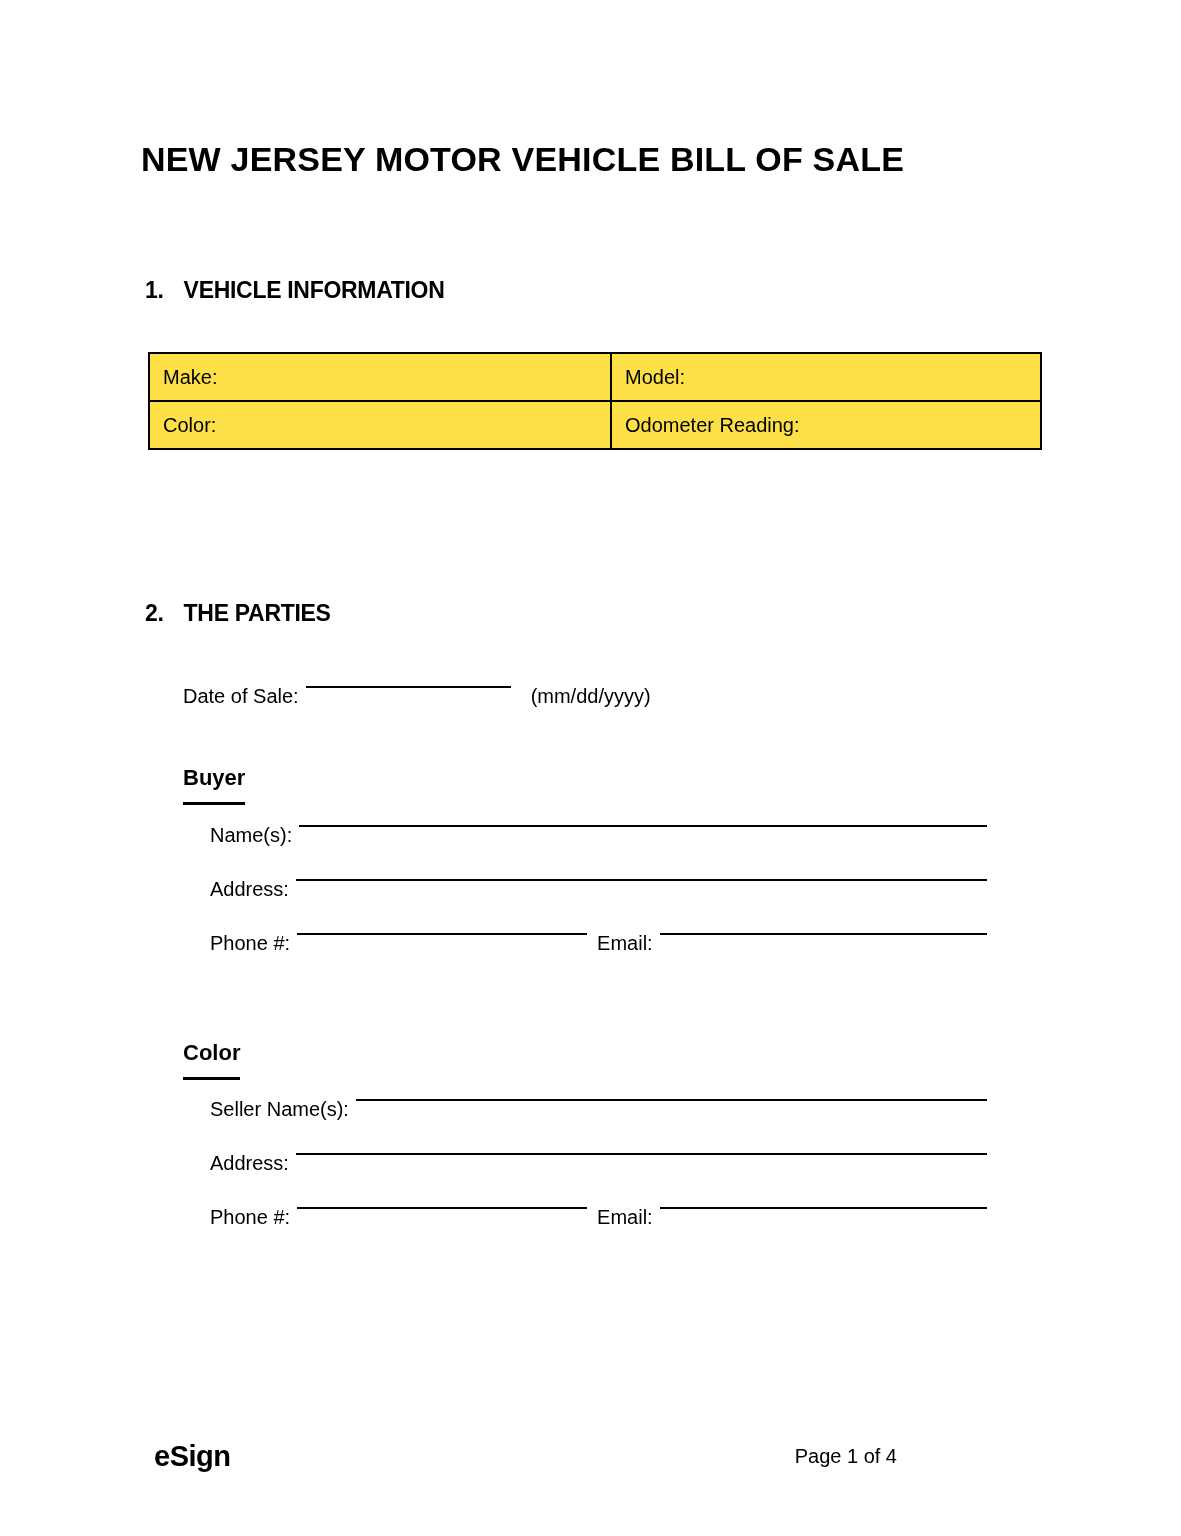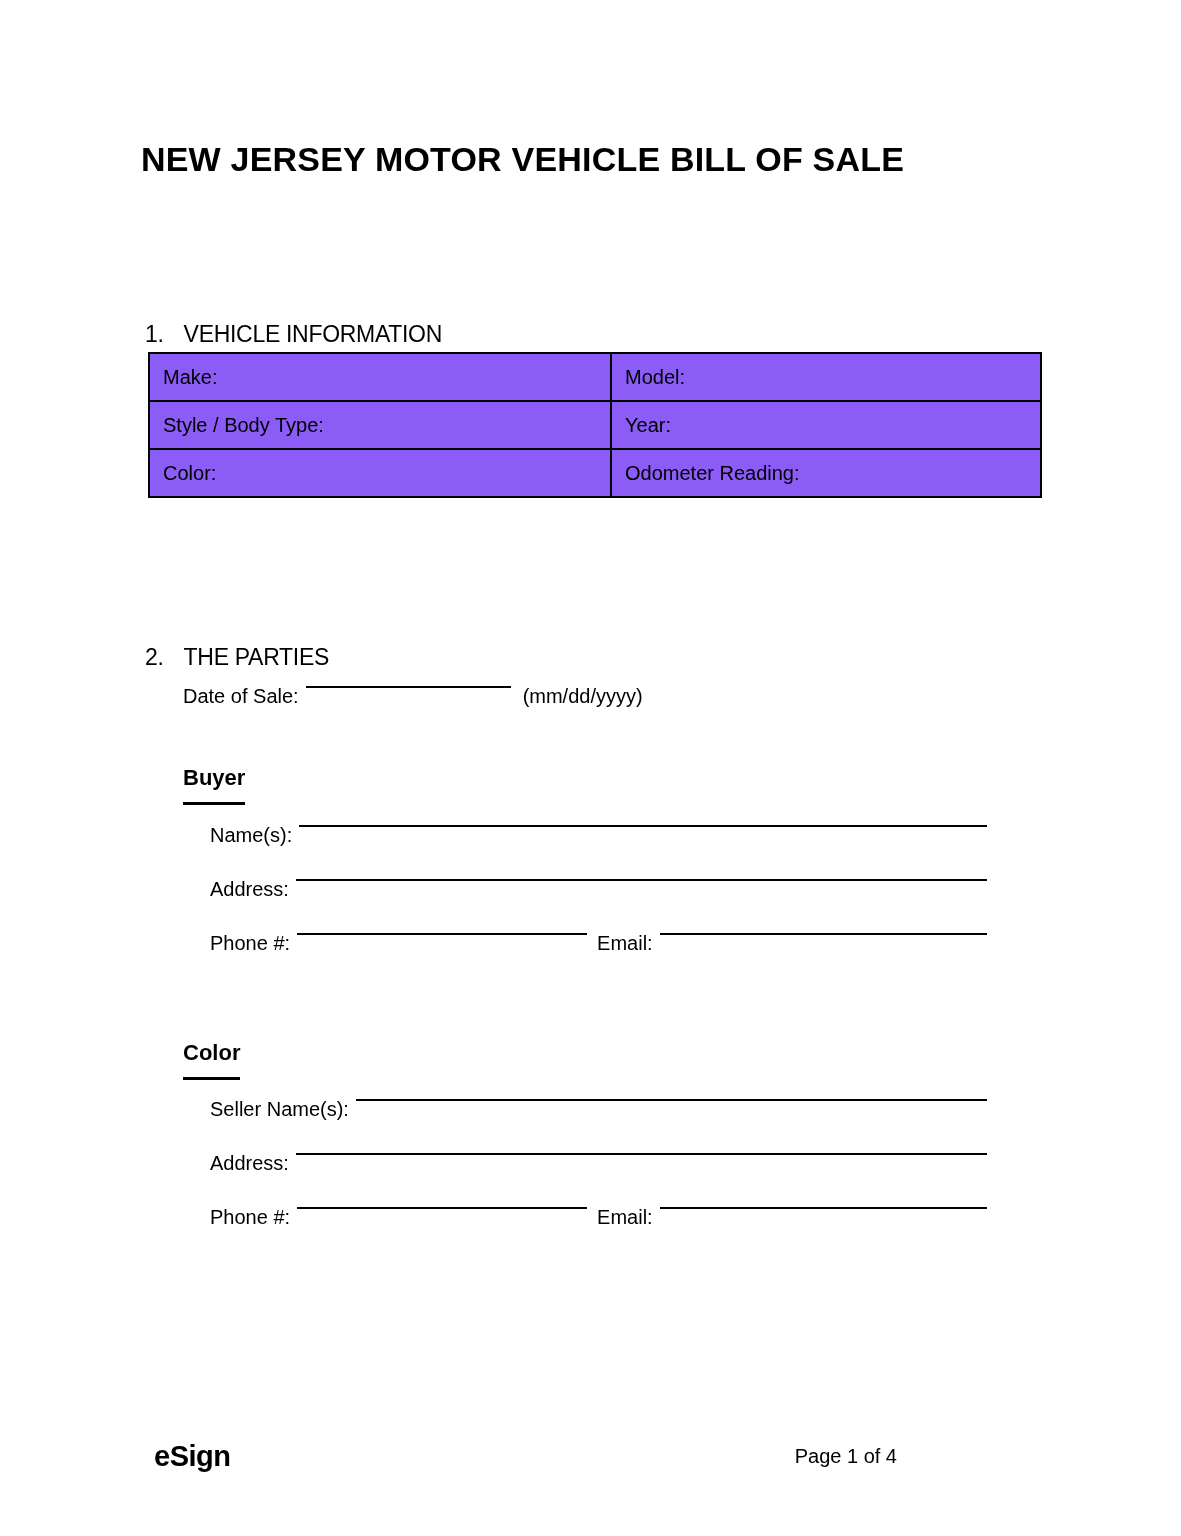--- a/index.html
+++ b/index.html
@@ -24,42 +24,41 @@
     margin: 0;
     text-align: center;
     font-size: 34px;
     font-weight: 700;
     letter-spacing: 0.2px;
   }
   .section-heading {
     position: absolute;
     left: 145px;
     font-size: 23px;
-    font-weight: 400;
+    font-weight: 700;
     letter-spacing: -0.3px;
     white-space: nowrap;
-    margin-top: 44px;
   }
   .section-heading .sh-text { margin-left: 20px; }
 
   table.vtable {
     position: absolute;
     left: 148px;
     top: 352px;
     width: 894px;
     border-collapse: collapse;
     table-layout: fixed;
   }
   table.vtable td {
     border: 2px solid #000000;
     height: 46px;
     padding: 0 0 0 13px;
     font-size: 20px;
     vertical-align: middle;
-    background: #8b5cf6;
+    background: #fde047;
   }
   td.c1 { width: 447px; }
 
   .row {
     position: absolute;
     display: flex;
     align-items: flex-start;
     font-size: 20px;
     line-height: 24px;
     white-space: nowrap;
@@ -68,21 +67,21 @@
   .date-row { left: 183px; }
   .lbl { flex: 0 0 auto; }
   .line {
     display: inline-block;
     height: 2px;
     border-bottom: 2px solid #000000;
     margin-left: 7px;
     margin-bottom: -3px;
   }
   .grow { flex: 1 1 auto; }
-  .hint { margin-left: 12px; }
+  .hint { margin-left: 20px; }
 
   .party-heading {
     position: absolute;
     left: 183px;
     font-size: 22px;
     font-weight: 700;
     line-height: 26px;
   }
   .party-heading .u {
     border-bottom: 3px solid #000000;
@@ -116,28 +115,20 @@
   </div>
 
   <table class="vtable">
     <tbody>
         <tr>
       <td class="c1">
         <span>Make:</span>
       </td>
       <td>
         <span>Model:</span>
-      </td>
-    </tr>
-    <tr>
-      <td class="c1">
-        <span>Style / Body Type:</span>
-      </td>
-      <td>
-        <span>Year:</span>
       </td>
     </tr>
     <tr>
       <td class="c1">
         <span>Color:</span>
       </td>
       <td>
         <span>Odometer Reading:</span>
       </td>
     </tr>

